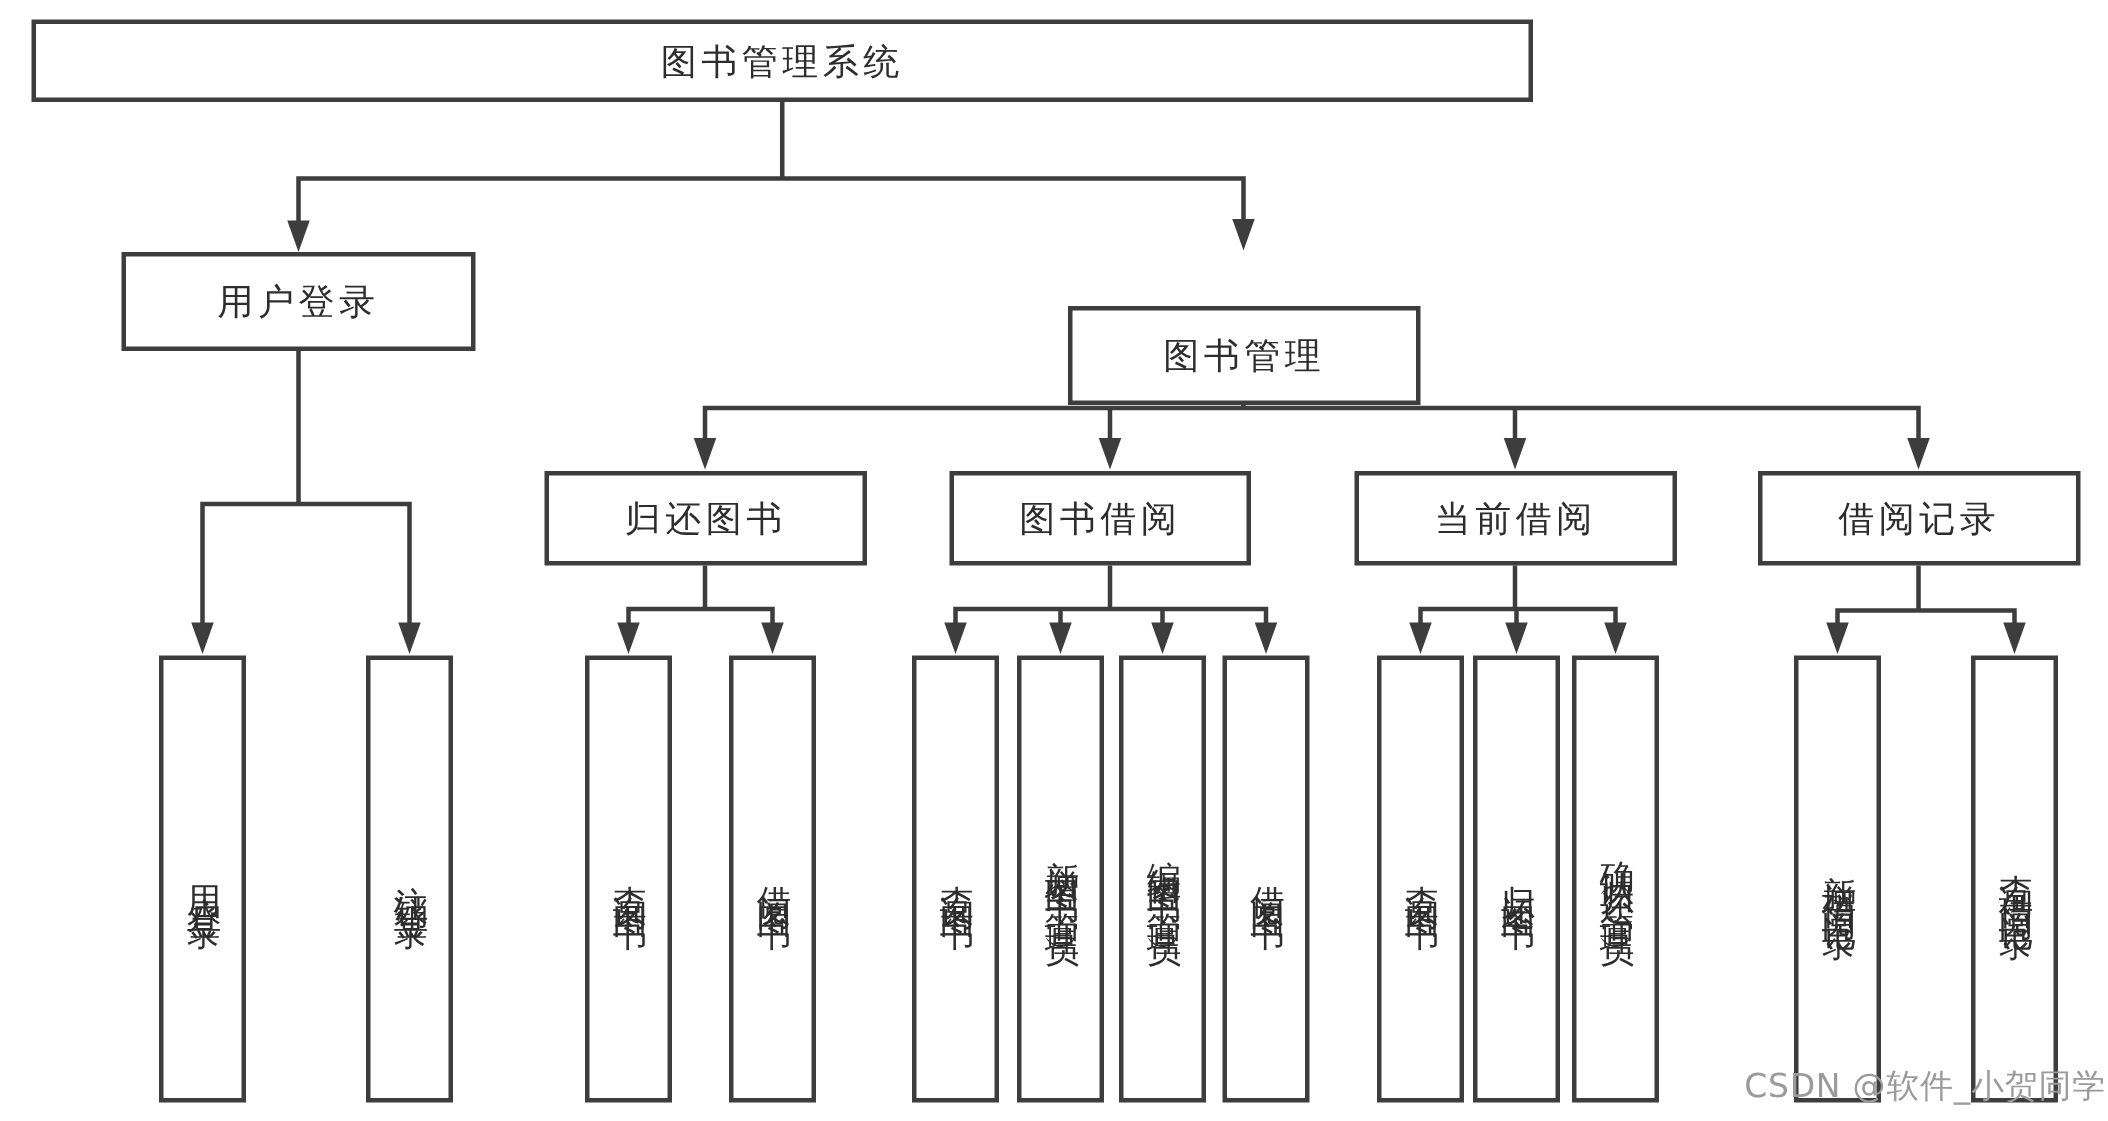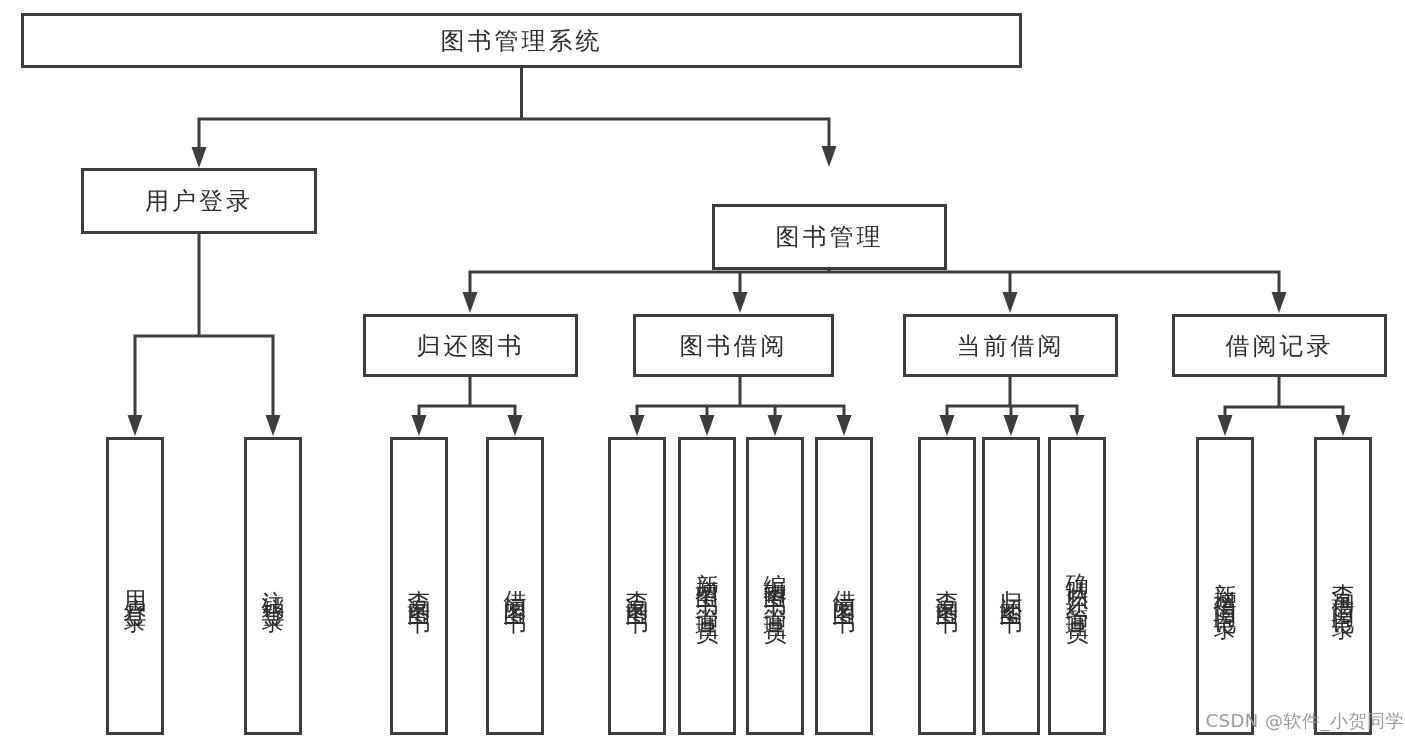--- a/index.html
+++ b/index.html
@@ -45,21 +45,21 @@
     text-orientation: mixed;
     font-size: 23px;
     letter-spacing: 7px;
     color: #2d2d2d;
     line-height: 1;
   }
   .watermark {
     position: absolute;
     right: 1px;
     top: 709px;
-    font-size: 18px;
+    font-size: 22px;
     letter-spacing: 0.5px;
     color: #9b9b9b;
     z-index: 5;
     white-space: nowrap;
   }
 </style>
 </head>
 <body>
 
 <div id="stage">

